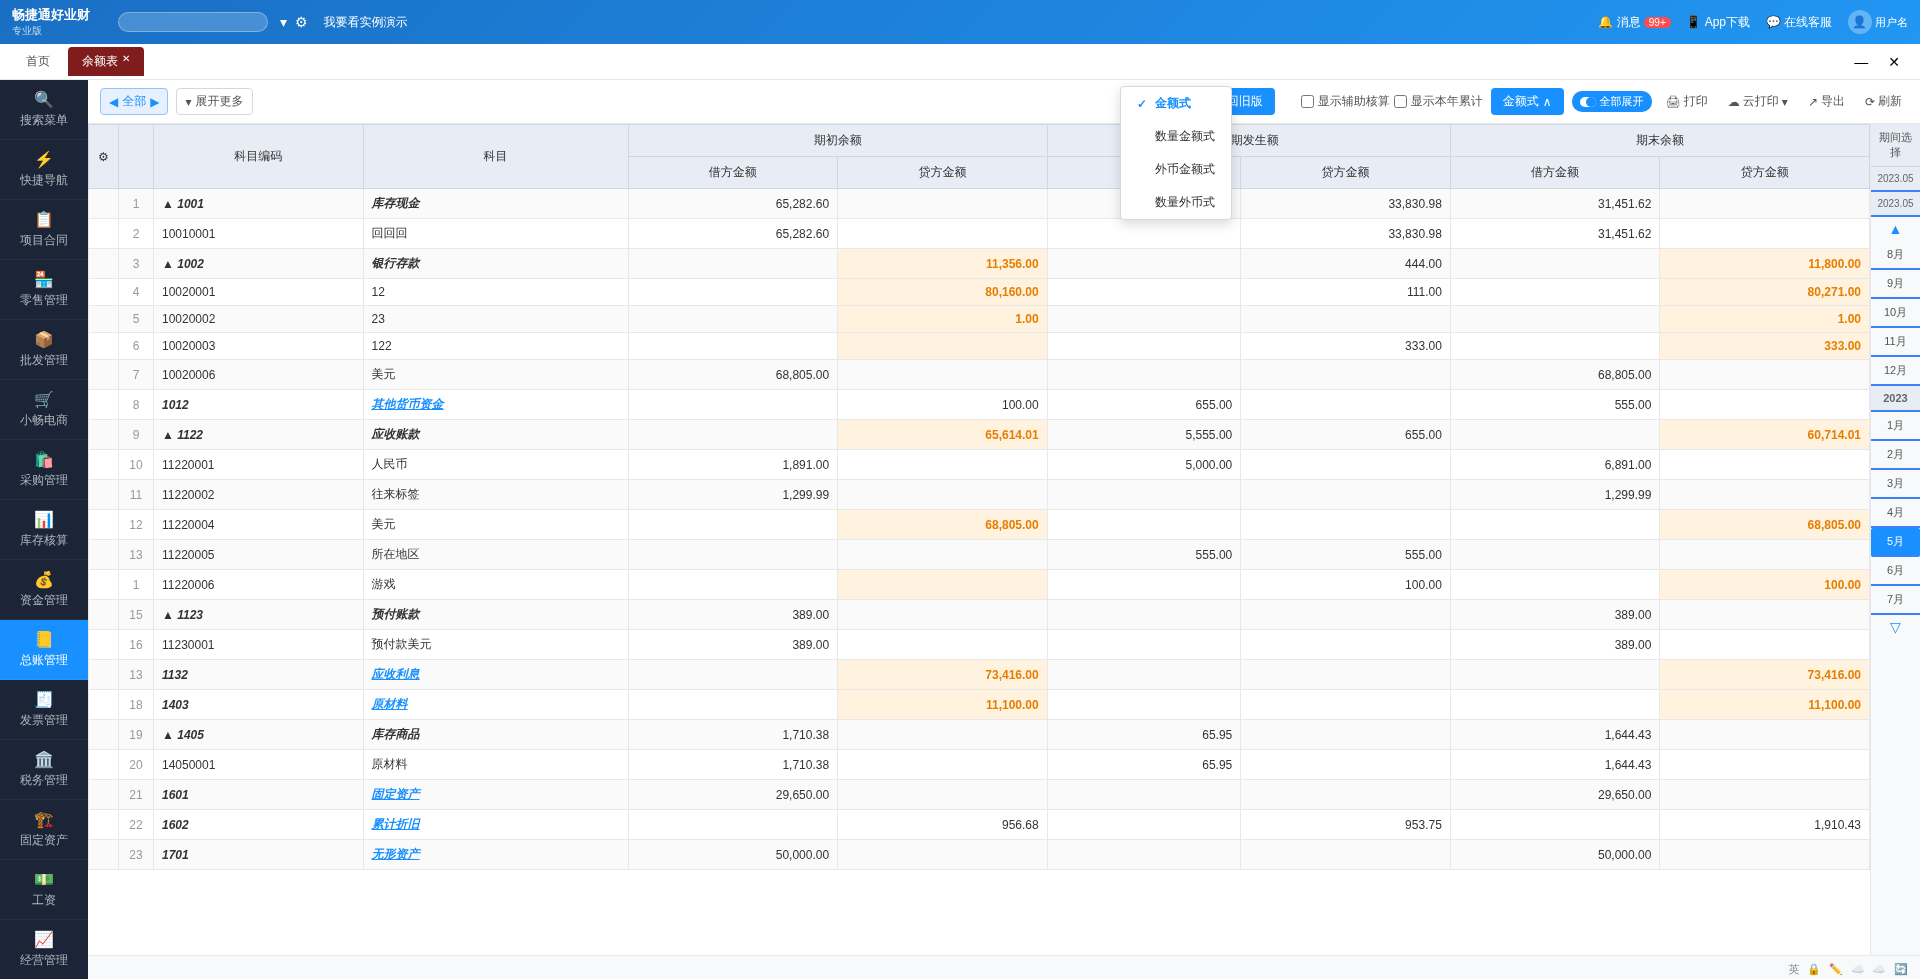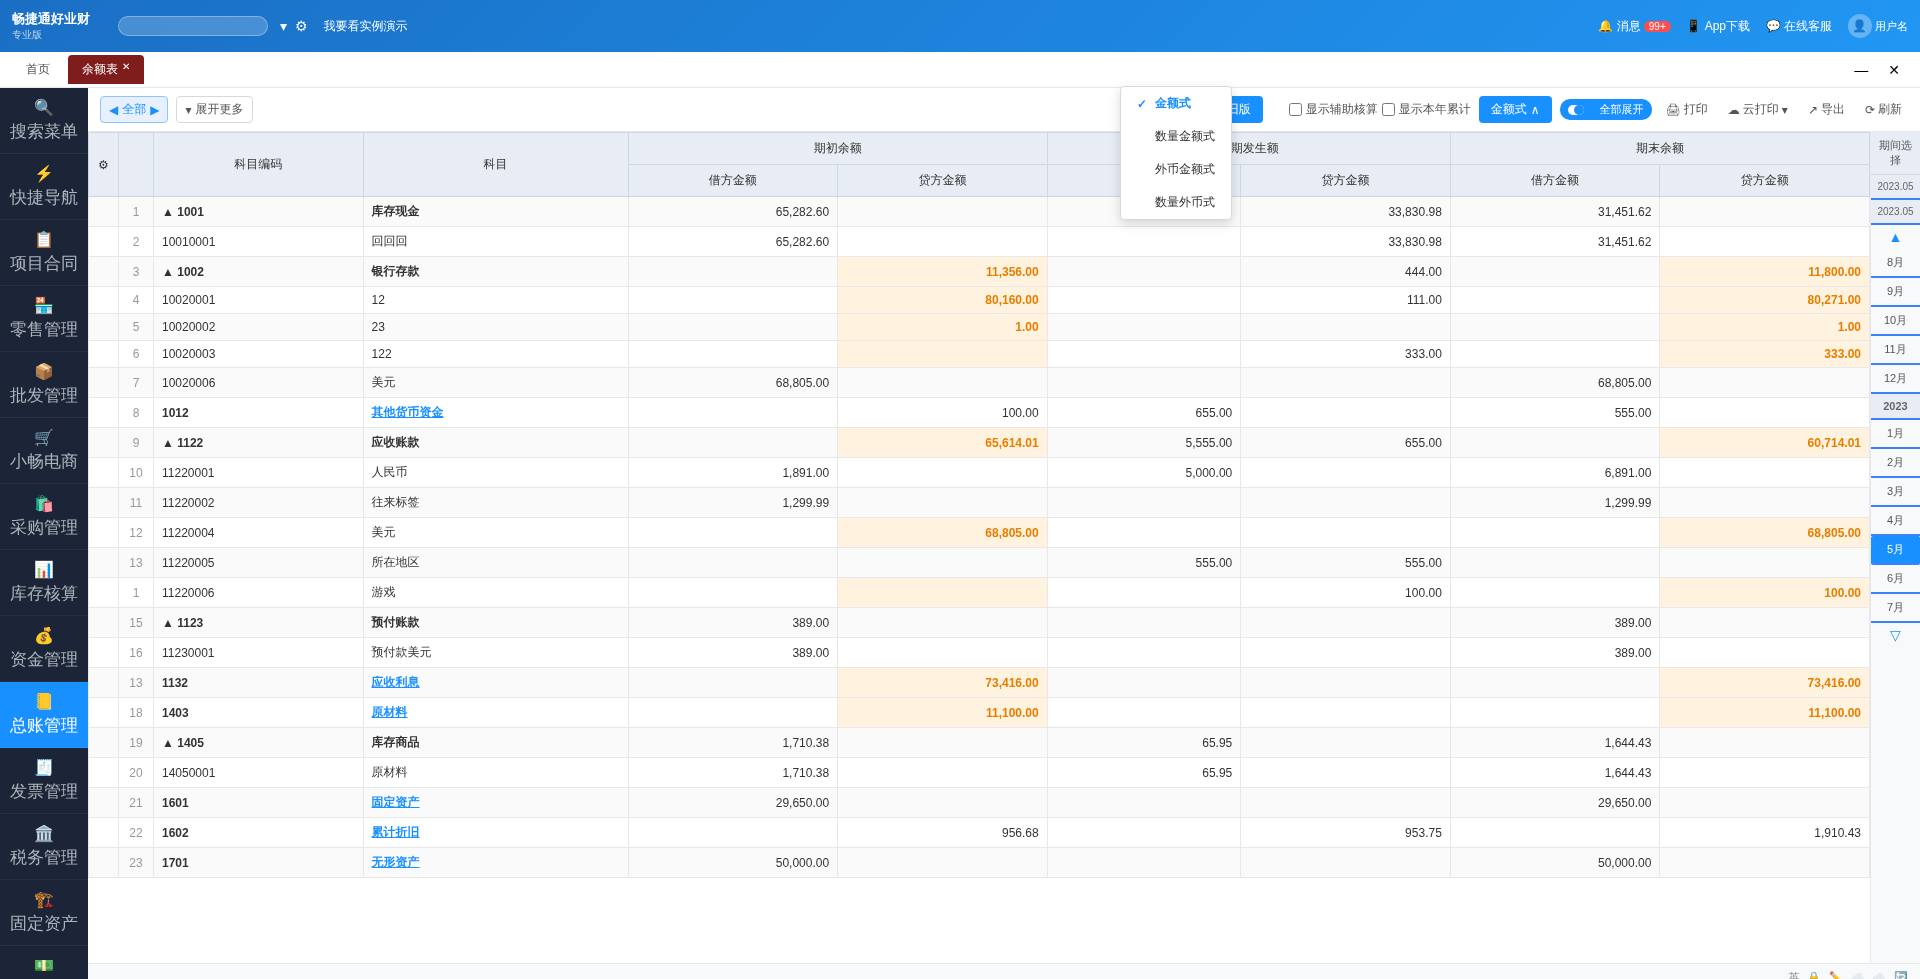--- a/index.html
+++ b/index.html
@@ -1,20 +1,20 @@
 <!DOCTYPE html>
 <html><head>
   <meta charset="utf-8">
   <style>
     * { box-sizing: border-box; margin: 0; padding: 0; }
     body { font-family: 'Microsoft YaHei', Arial, sans-serif; font-size: 12px; background: #f0f2f5; overflow: hidden; }
 
     
     .top-bar {
-      height: 52px;
+      height: 44px;
       background: linear-gradient(135deg, #1a6fc4, #2196F3);
       display: flex;
       align-items: center;
       padding: 0 12px;
       color: white;
       justify-content: space-between;
     }
     .top-bar-left { display: flex; align-items: center; gap: 8px; }
     .top-bar-logo { font-size: 13px; font-weight: bold; color: #fff; }
     .top-bar-logo-sub { font-size: 10px; color: rgba(255,255,255,0.7); }
@@ -76,21 +76,21 @@
       cursor: pointer;
       border-bottom: 1px solid rgba(255,255,255,0.05);
       display: flex;
       flex-direction: column;
       align-items: center;
       gap: 3px;
       transition: background 0.2s;
     }
     .sidebar-item.active { background: #1890ff; color: white; }
     .sidebar-item .icon { font-size: 16px; }
-    .sidebar-item .label { font-size: 17px; font-family: Liberation Mono, monospace; }
+    .sidebar-item .label { font-size: 12px; font-family: Liberation Mono, monospace; }
 
     
     .content-area {
       flex: 1;
       display: flex;
       flex-direction: column;
       overflow: hidden;
       background: #f5f6fa;
     }
 
@@ -154,21 +154,21 @@
     }
     .toggle-btn {
       background: #1890ff;
       border-radius: 10px;
       padding: 3px 8px;
       color: white;
       font-size: 11px;
       cursor: pointer;
       display: flex;
       align-items: center;
-      gap: 16px;
+      gap: 4px;
     }
     .toolbar-btn {
       display: flex;
       align-items: center;
       gap: 3px;
       font-size: 12px;
       color: #555;
       cursor: pointer;
       padding: 4px 6px;
       border-radius: 3px;
@@ -202,21 +202,21 @@
     tbody td {
       border: 1px solid #e8e8e8;
       padding: 6px 8px;
       white-space: nowrap;
       color: #333;
     }
     tbody tr:nth-child(odd) { background: #fafafa; }
     .td-num { text-align: right; }
     .td-center { text-align: center; }
     .td-link { color: #1890ff; text-decoration: underline; cursor: pointer; }
-    .td-bold { font-weight: bold; }
+    .td-bold { font-weight: bold; font-style: italic; }
     .td-highlight { background: #fff3e0 !important; color: #e67e00; font-weight: bold; }
     .row-num { color: #999; text-align: center; }
 
     
     .settings-col { width: 30px; text-align: center; }
 
     
     .dropdown-menu {
       position: absolute;
       background: white;

